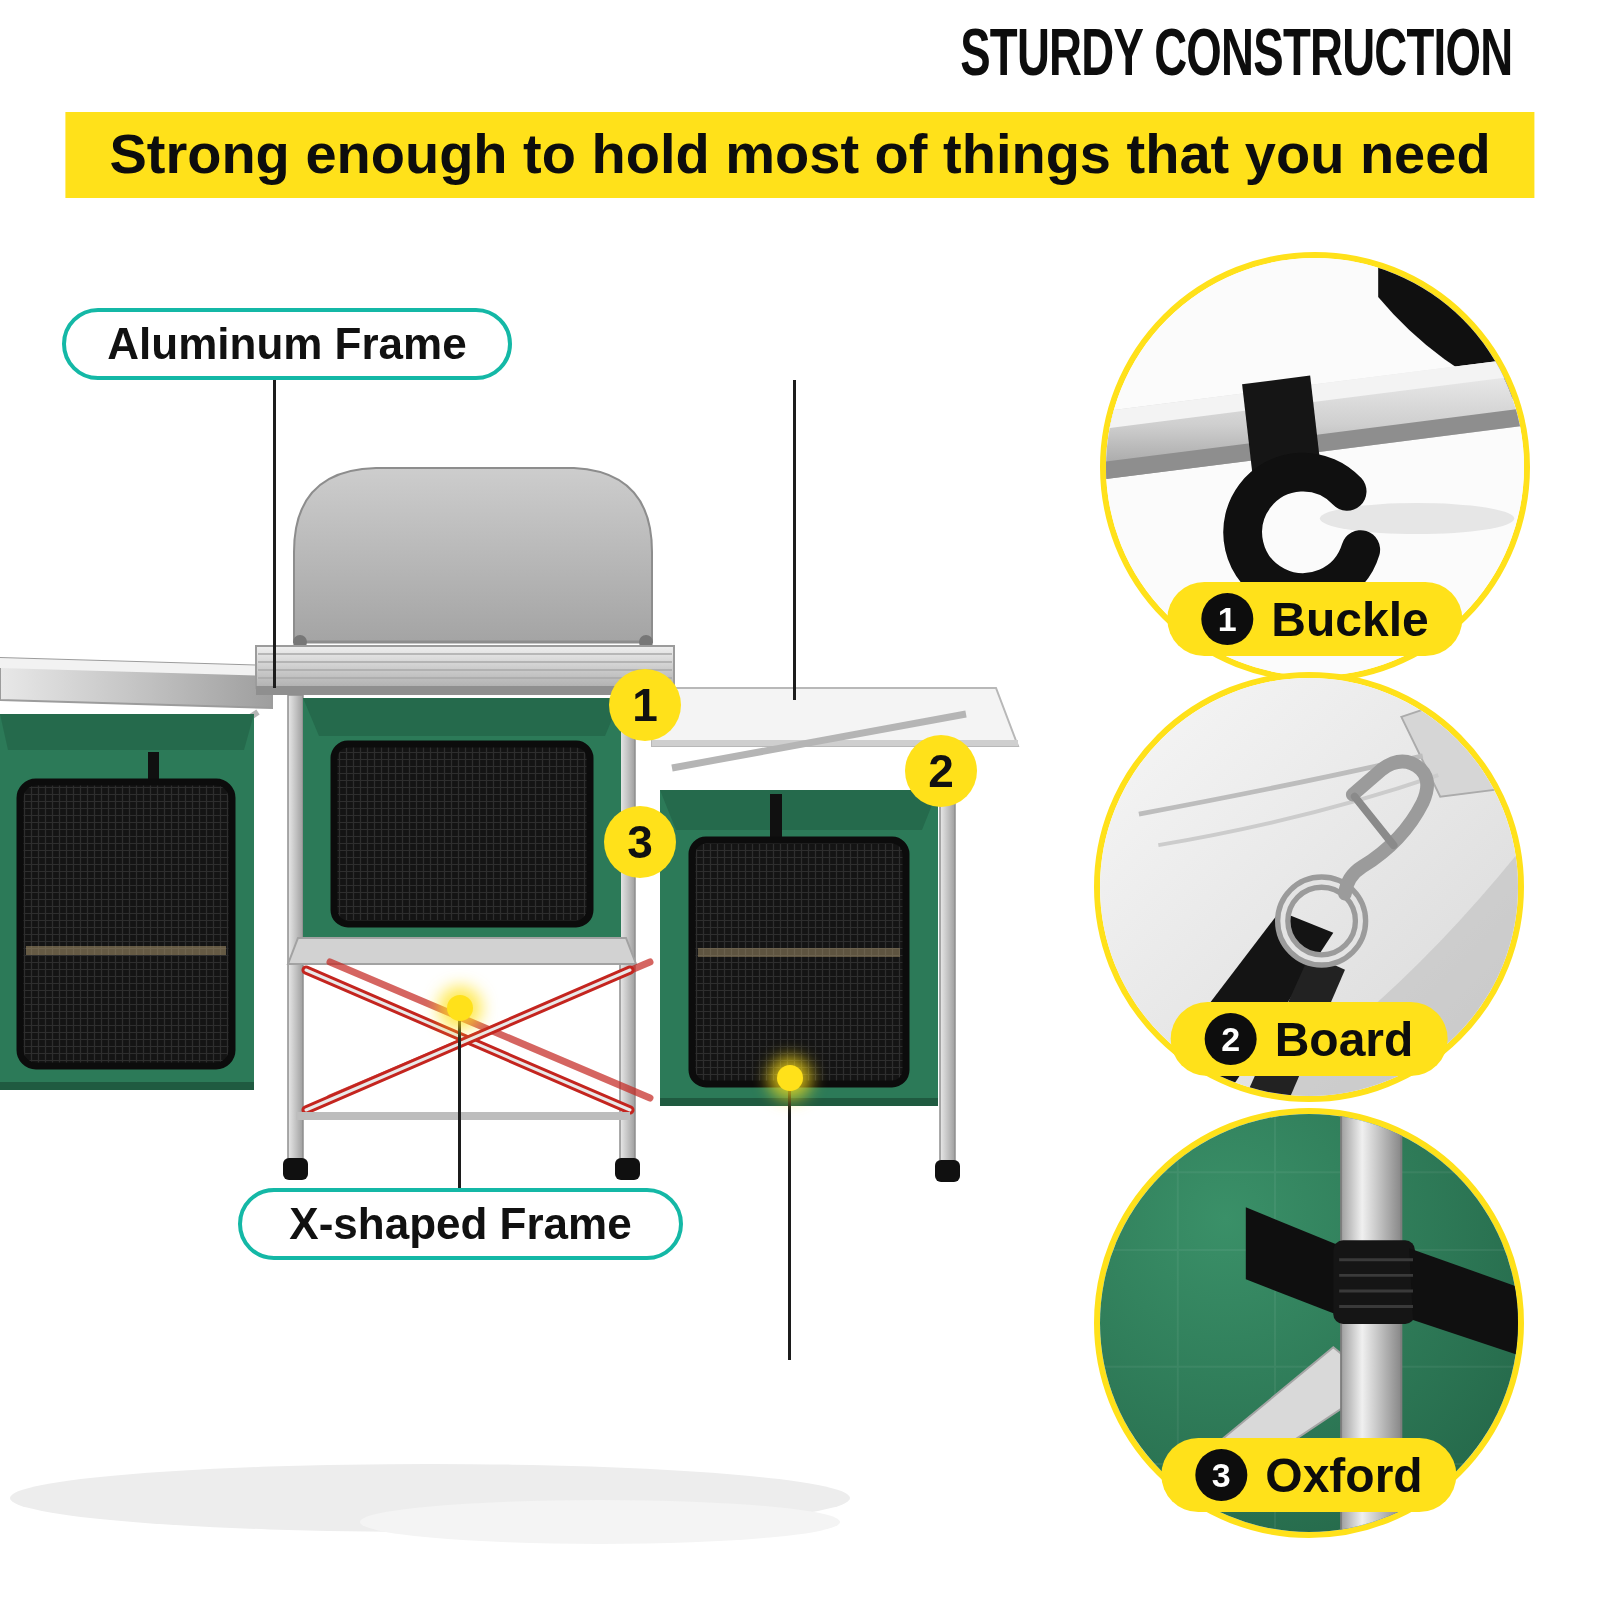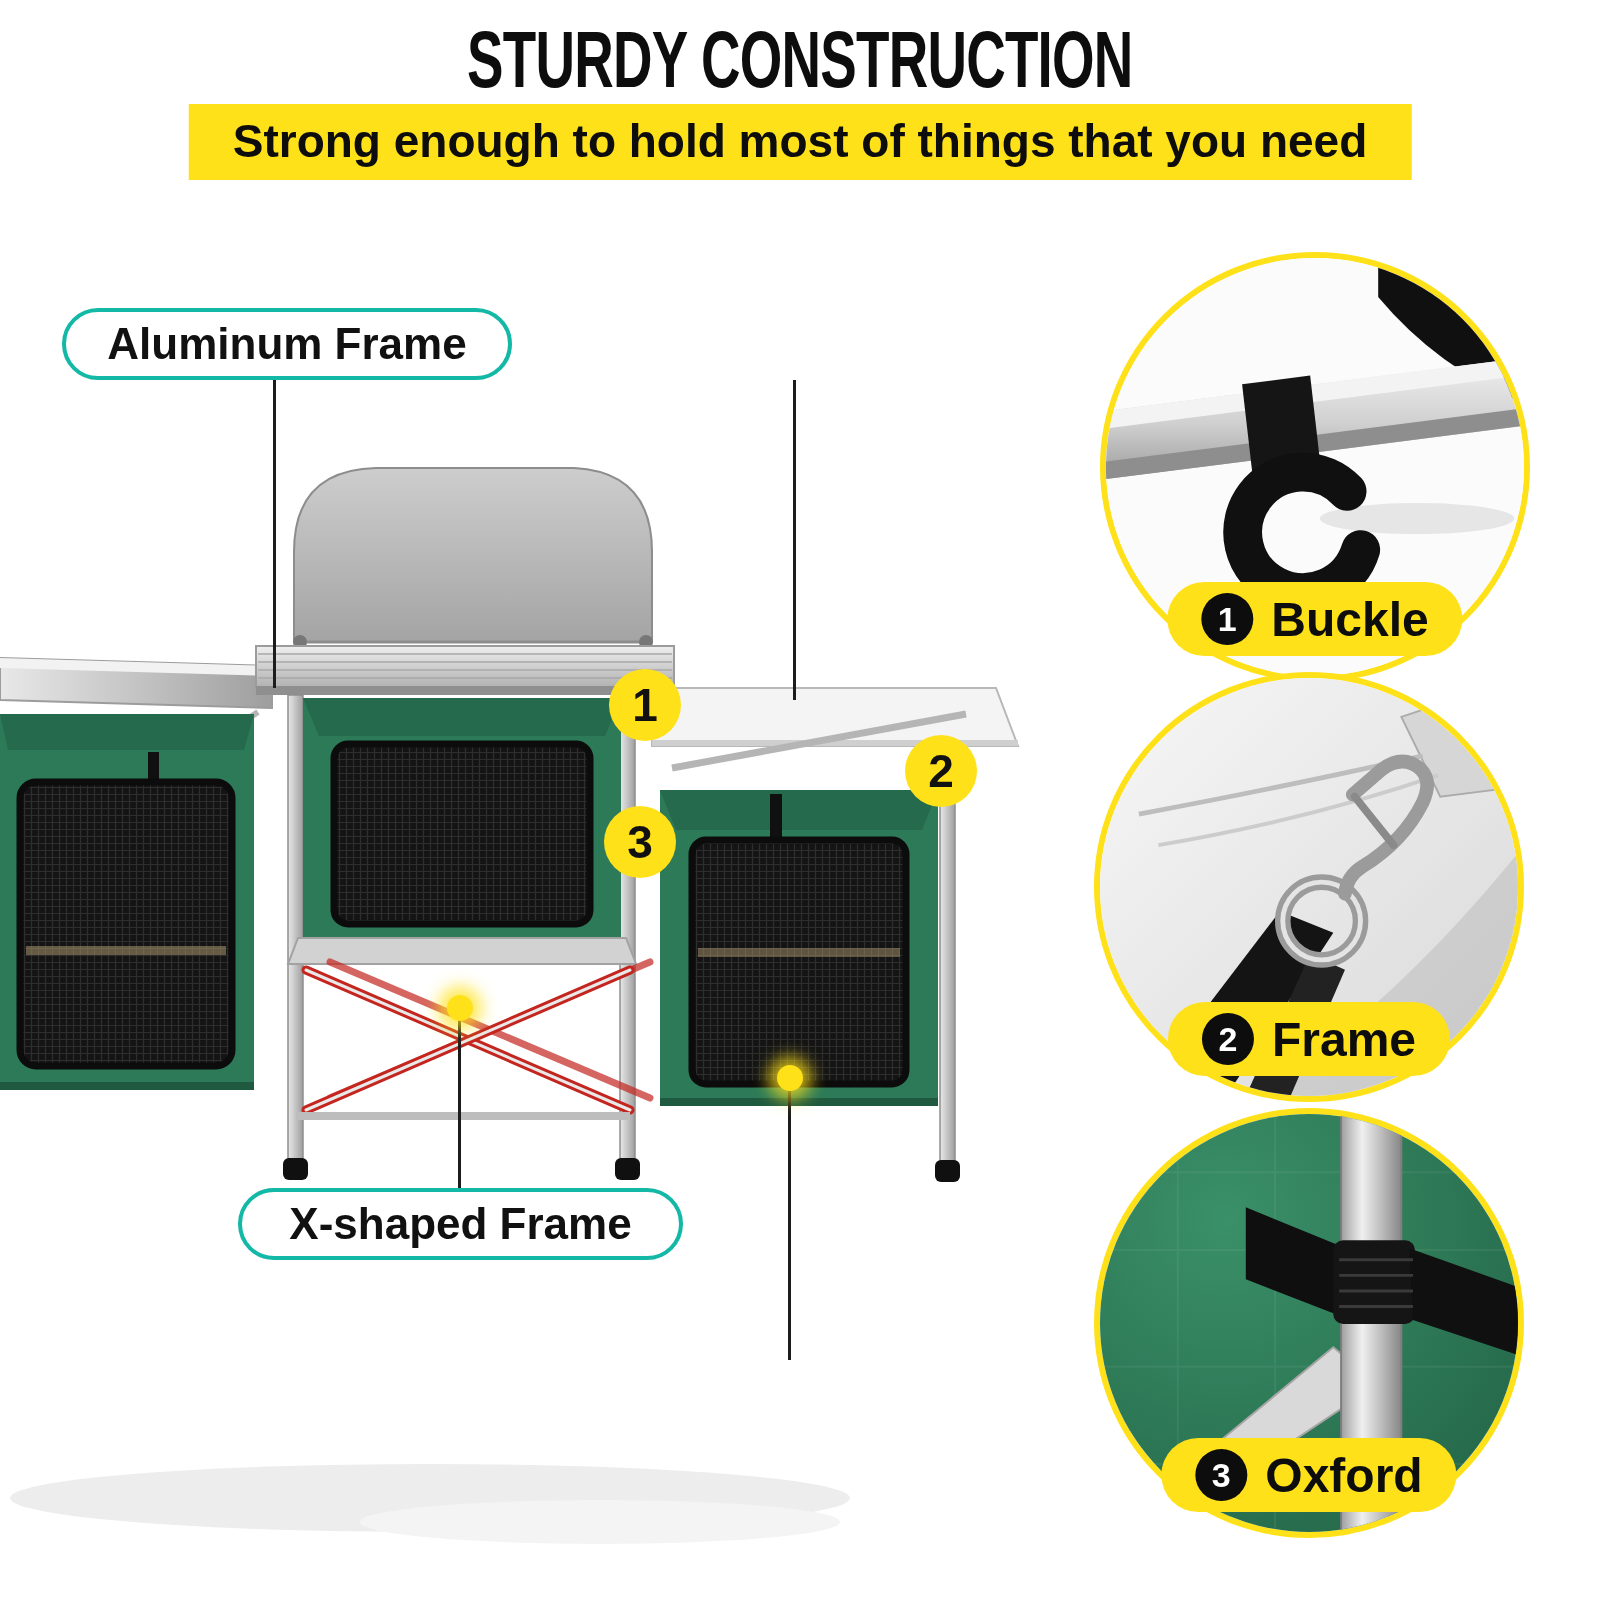--- a/index.html
+++ b/index.html
@@ -2,27 +2,27 @@
 <html><head>
 <meta charset="utf-8">
 <style>
   * { margin:0; padding:0; box-sizing:border-box; }
   html,body { background:#ffffff; }
   .page {
     position:relative; width:1600px; height:1600px; background:#ffffff;
     overflow:hidden; font-family:"Liberation Sans", sans-serif; color:#111;
   }
   .title {
-    position:absolute; top:14px; left:0; width:100%; text-align:center;
-    font-size:72px; font-weight:900; color:#0d0d0d; white-space:nowrap;
+    position:absolute; top:14px; left:0; width:100%; text-align:right;
+    font-size:60px; font-weight:900; color:#0d0d0d; white-space:nowrap;
   }
   .title-inner { display:inline-block; transform:scale(0.76,1.1); transform-origin:center top; letter-spacing:-1px; }
   .subtitle {
-    position:absolute; top:104px; left:50%; transform:translateX(-50%);
-    background:#ffe11a; color:#0d0d0d; font-size:46px; font-weight:700;
+    position:absolute; top:112px; left:50%; transform:translateX(-50%);
+    background:#ffe11a; color:#0d0d0d; font-size:56px; font-weight:700;
     line-height:1; padding:14px 44px 16px; white-space:nowrap;
   }
   .product { position:absolute; left:0; top:0; width:1600px; height:1600px; pointer-events:none; }
   .pill {
     position:absolute; height:72px; background:#ffffff; border:4px solid #14b8a6;
     border-radius:72px; display:flex; align-items:center; justify-content:center;
     font-size:44px; font-weight:700; color:#111; white-space:nowrap;
   }
   .leader { position:absolute; width:3px; background:#1c1c1c; }
   .dot {
@@ -208,21 +208,21 @@
         <path d="M40,430 L130,430 L240,262 L185,240 Z" fill="#141414"></path>
         <path d="M150,430 L196,430 L252,300 L216,284 Z" fill="#222222"></path>
         <circle cx="228" cy="250" r="40" fill="none" stroke="#9b9b9b" stroke-width="16"></circle>
         <circle cx="228" cy="250" r="40" fill="none" stroke="#e4e4e4" stroke-width="5"></circle>
         <path d="M252,222 Q254,204 270,194 Q312,168 332,128 Q342,106 330,94 Q312,78 290,94 L260,120" fill="none" stroke="#9b9b9b" stroke-width="14" stroke-linecap="round"></path>
         <path d="M262,122 L302,172" stroke="#8a8a8a" stroke-width="8" stroke-linecap="round"></path>
       </svg>
     </div>
     <div class="feature-caption">
       <span class="num-disc">2</span>
-      <span class="feature-label">Frame</span>
+      <span class="feature-label">Board</span>
     </div>
   </div>
 
   <div class="feature" style="left:1094px; top:1108px;">
     <div class="feature-photo">
       <svg viewBox="0 0 430 430" aria-hidden="true">
         <defs>
           <radialGradient id="v3-bg" cx="0.3" cy="0.25" r="1.1">
             <stop offset="0" stop-color="#3a9068"></stop>
               <stop offset="1" stop-color="#1f5e42"></stop>

